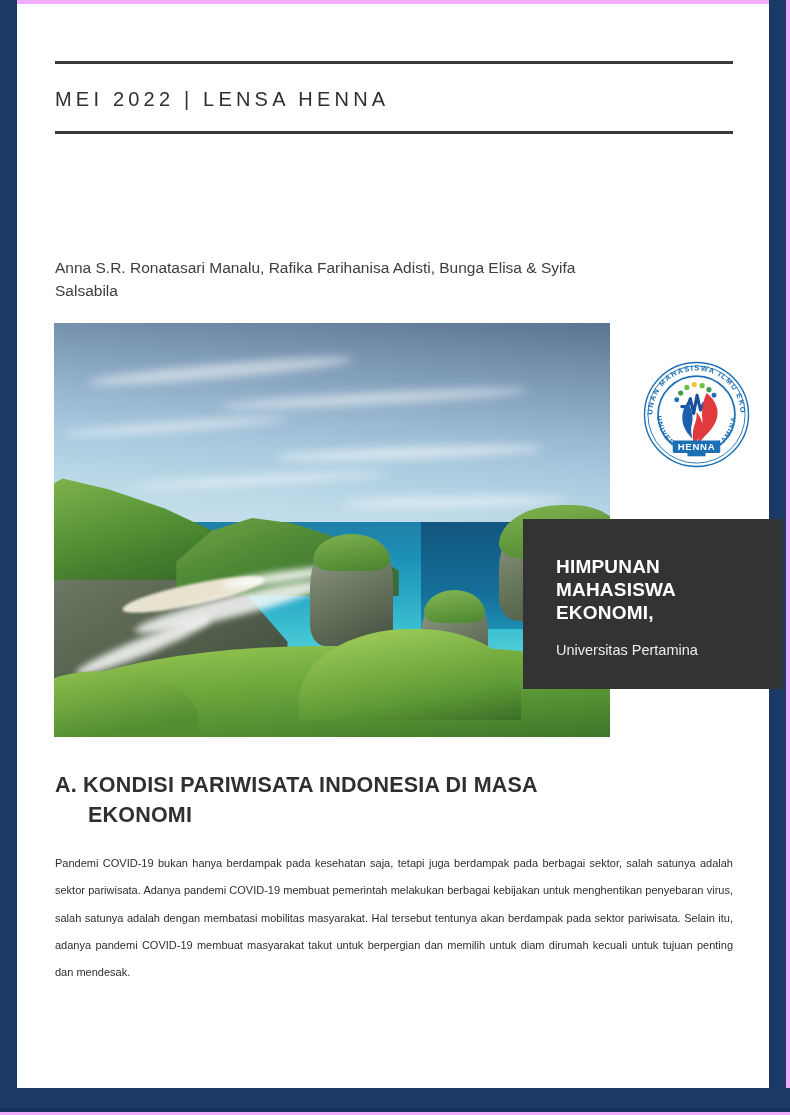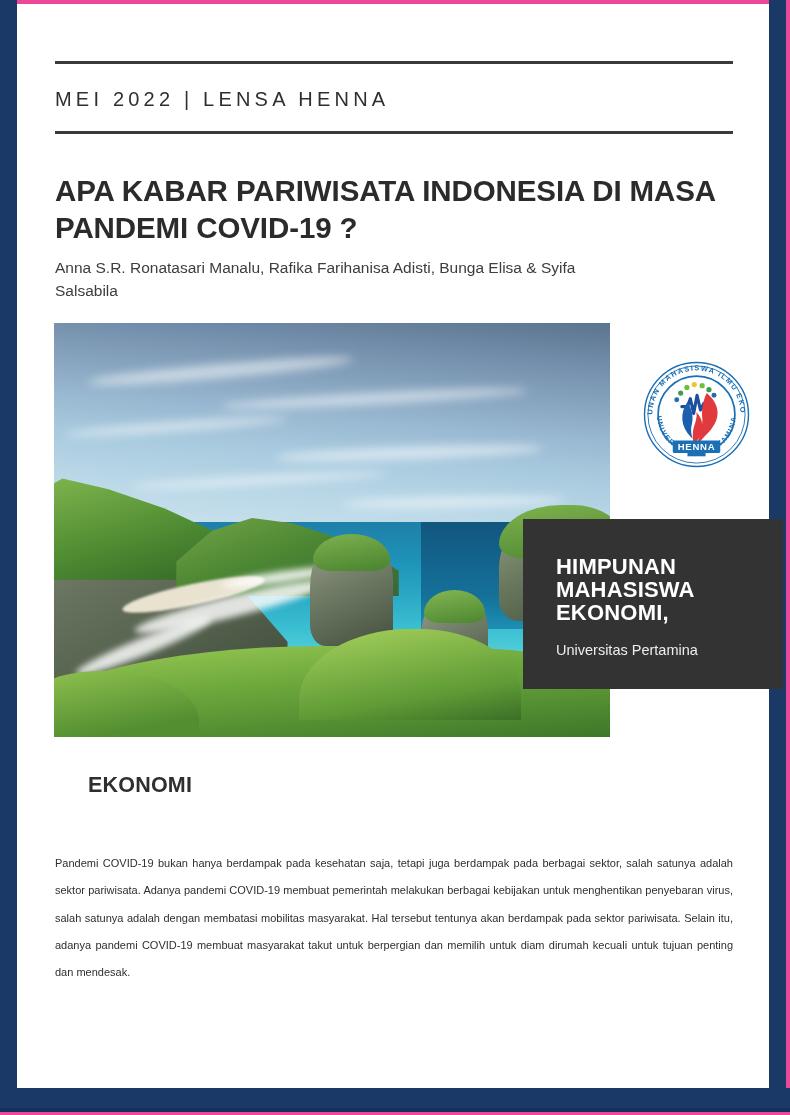--- a/index.html
+++ b/index.html
@@ -9,21 +9,21 @@
     height: 1115px;
     overflow: hidden;
     background: #eef1f6;
     font-family: "Liberation Sans", sans-serif;
   }
 
   #page {
     position: relative;
     width: 790px;
     height: 1115px;
-    background: #ec4899;
+    background: #f0abfc;
   }
 
   
   .frame-left {
     position: absolute;
     left: 0; top: 0;
     width: 17px; height: 1104px;
     background: #1b3966;
   }
   .frame-right {
@@ -249,21 +249,21 @@
 
   
   .org-card {
     position: absolute;
     left: 523px; top: 519px;
     width: 260px; height: 170px;
     background: #333333;
     padding: 36px 0 0 33px;
   }
   .org-title {
-    font-size: 22px;
+    font-size: 19px;
     line-height: 23px;
     font-weight: bold;
     color: #ffffff;
     letter-spacing: 0.2px;
     width: 190px;
   }
   .org-sub {
     margin-top: 18px;
     font-size: 14.5px;
     color: #ededed;
@@ -304,21 +304,20 @@
 
   <div class="frame-left"></div>
   <div class="frame-right"></div>
   <div class="frame-bottom"></div>
   <div class="frame-bottom-shade"></div>
 
   <div class="rule rule-top"></div>
   <div class="issue-line">MEI 2022  |  LENSA HENNA</div>
   <div class="rule rule-bottom"></div>
 
-  <h1 class="headline">APA KABAR PARIWISATA INDONESIA DI MASA PANDEMI COVID-19 ?</h1>
   <div class="byline">Anna S.R. Ronatasari Manalu, Rafika Farihanisa Adisti, Bunga Elisa &amp; Syifa Salsabila</div>
 
   <div class="hero">
     <div class="hero-sky"></div>
     <div class="cloud c1"></div>
     <div class="cloud c2"></div>
     <div class="cloud c3"></div>
     <div class="cloud c4"></div>
     <div class="cloud c5"></div>
     <div class="cloud c6"></div>
@@ -395,18 +394,19 @@
       </g>
     </svg>
   </div>
 
   <div class="org-card">
     <div class="org-title">HIMPUNAN MAHASISWA EKONOMI,</div>
     <div class="org-sub">Universitas Pertamina</div>
   </div>
 
   <h2 class="section-heading">
+    <span>A. KONDISI PARIWISATA INDONESIA DI MASA</span>
     <span class="cont">EKONOMI</span>
   </h2>
 
   <p class="body-copy">Pandemi COVID-19 bukan hanya berdampak pada kesehatan saja, tetapi juga berdampak pada berbagai sektor, salah satunya adalah sektor pariwisata. Adanya pandemi COVID-19 membuat pemerintah melakukan berbagai kebijakan untuk menghentikan penyebaran virus, salah satunya adalah dengan membatasi mobilitas masyarakat. Hal tersebut tentunya akan berdampak pada sektor pariwisata. Selain itu, adanya pandemi COVID-19 membuat masyarakat takut untuk berpergian dan memilih untuk diam dirumah kecuali untuk tujuan penting dan mendesak.</p>
 
 </div>
 
 </body></html>

